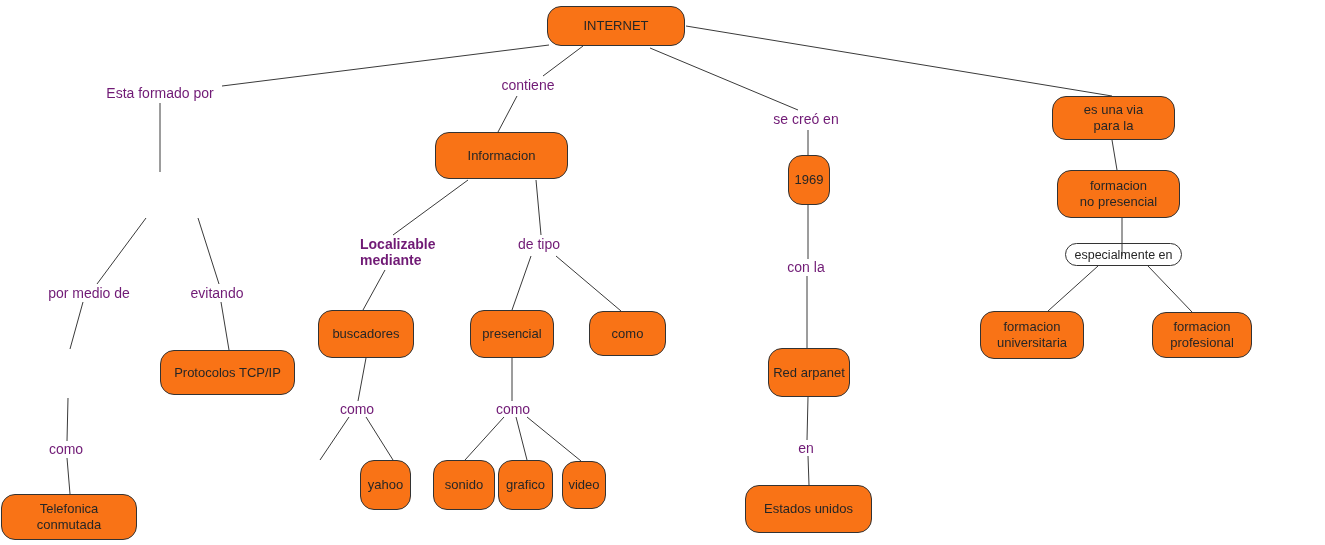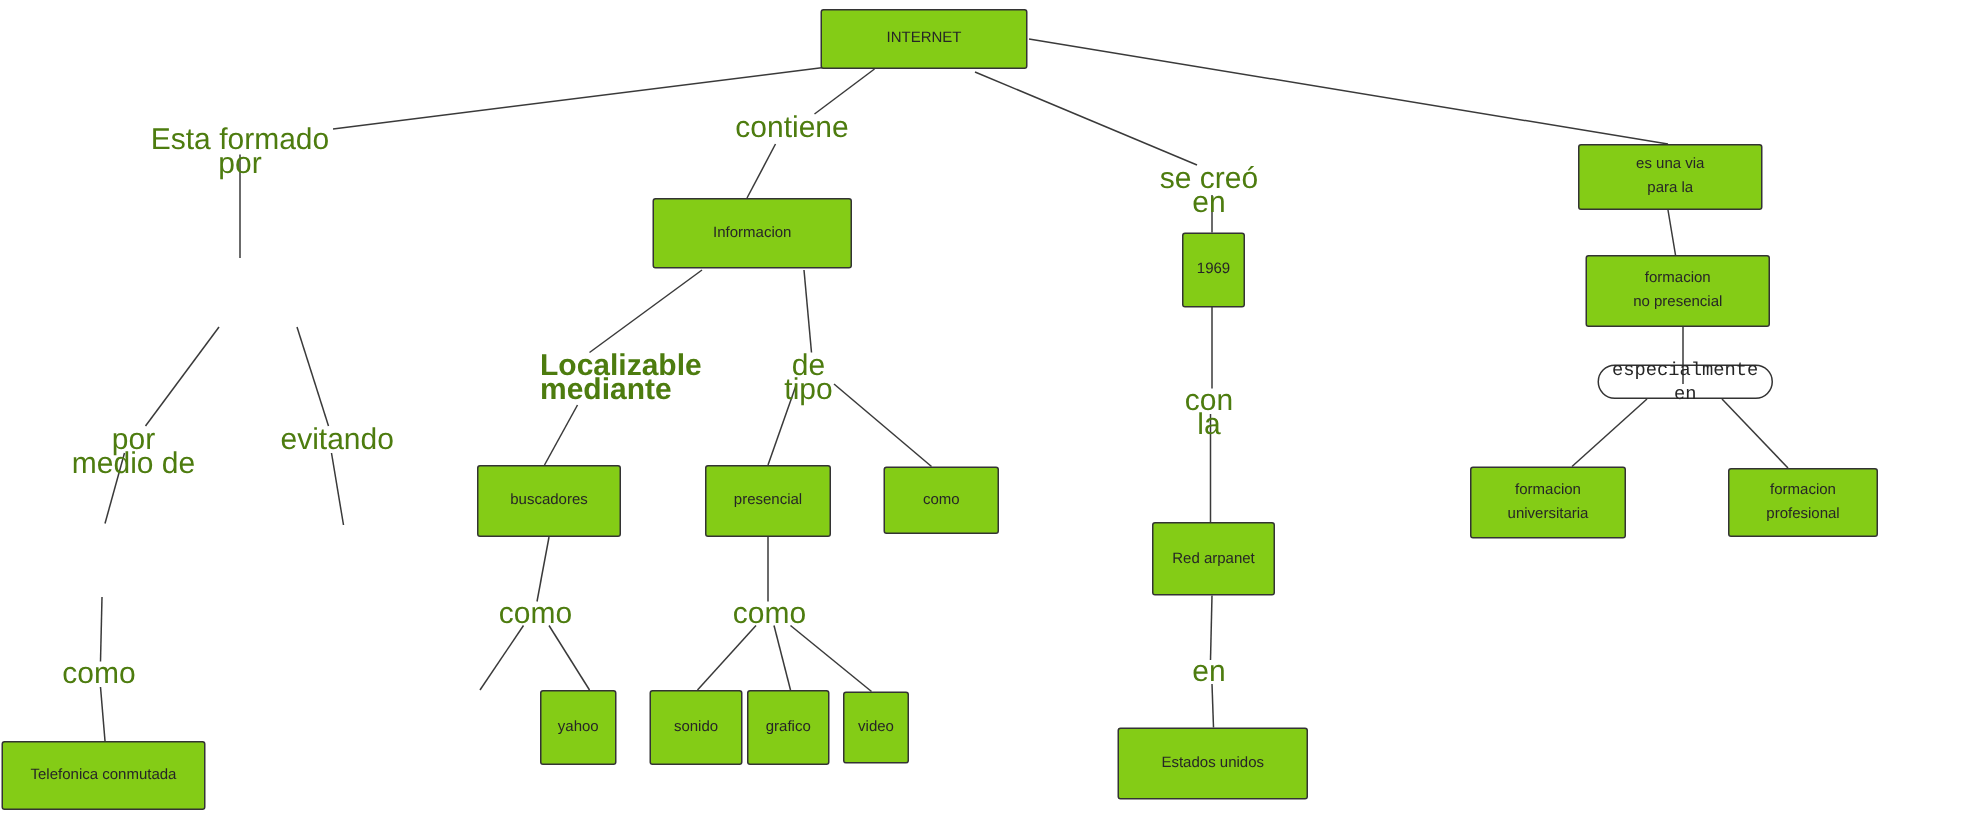--- a/index.html
+++ b/index.html
@@ -17,44 +17,43 @@
     width: 1325px; height: 545px;
   }
   #connector-layer line {
     stroke: #3a3a3a;
     stroke-width: 1;
   }
   .node {
     position: absolute;
     box-sizing: border-box;
     border: 1px solid #333333;
-    border-radius: 2px;
-    background: #84cc16;
+    border-radius: 14px;
+    background: #f97316;
     display: flex;
     align-items: center;
     justify-content: center;
     text-align: center;
-    font-size: 10px;
+    font-size: 13px;
     line-height: 16px;
     color: #262626;
     white-space: pre-line;
     padding: 2px 4px;
   }
   .node.pill {
     border-radius: 12px;
     background: transparent;
     font-size: 12.5px;
     padding: 0 6px;
-    font-family: Liberation Mono, monospace;
   }
   .edge-label {
     position: absolute;
-    font-size: 20px;
+    font-size: 14px;
     line-height: 16px;
-    color: #4d7c0f;
+    color: #701a75;
     text-align: center;
     white-space: pre-line;
   }
   .edge-label.align-left { text-align: left; font-weight: bold; }
 </style>
 </head>
 <body>
 
 <div id="canvas">
 
@@ -88,20 +87,21 @@
     <line x1="807" y1="276" x2="807" y2="348"></line>
     <line x1="808" y1="397" x2="807" y2="440"></line>
     <line x1="808" y1="456" x2="809" y2="485"></line>
     <line x1="1112" y1="140" x2="1117" y2="170"></line>
     <line x1="1122" y1="218" x2="1122" y2="256"></line>
     <line x1="1098" y1="266" x2="1048" y2="311"></line>
     <line x1="1148" y1="266" x2="1192" y2="312"></line>
   </svg>
 
   <div class="node" style="left:547px;top:6px;width:138px;height:40px">INTERNET</div>
+  <div class="node" style="left:160px;top:350px;width:135px;height:45px">Protocolos TCP/IP</div>
   <div class="node" style="left:1px;top:494px;width:136px;height:46px">Telefonica conmutada</div>
   <div class="node" style="left:435px;top:132px;width:133px;height:47px">Informacion</div>
   <div class="node" style="left:318px;top:310px;width:96px;height:48px">buscadores</div>
   <div class="node" style="left:470px;top:310px;width:84px;height:48px">presencial</div>
   <div class="node" style="left:589px;top:311px;width:77px;height:45px">como</div>
   <div class="node" style="left:360px;top:460px;width:51px;height:50px">yahoo</div>
   <div class="node" style="left:433px;top:460px;width:62px;height:50px">sonido</div>
   <div class="node" style="left:498px;top:460px;width:55px;height:50px">grafico</div>
   <div class="node" style="left:562px;top:461px;width:44px;height:48px">video</div>
   <div class="node" style="left:788px;top:155px;width:42px;height:50px">1969</div>

